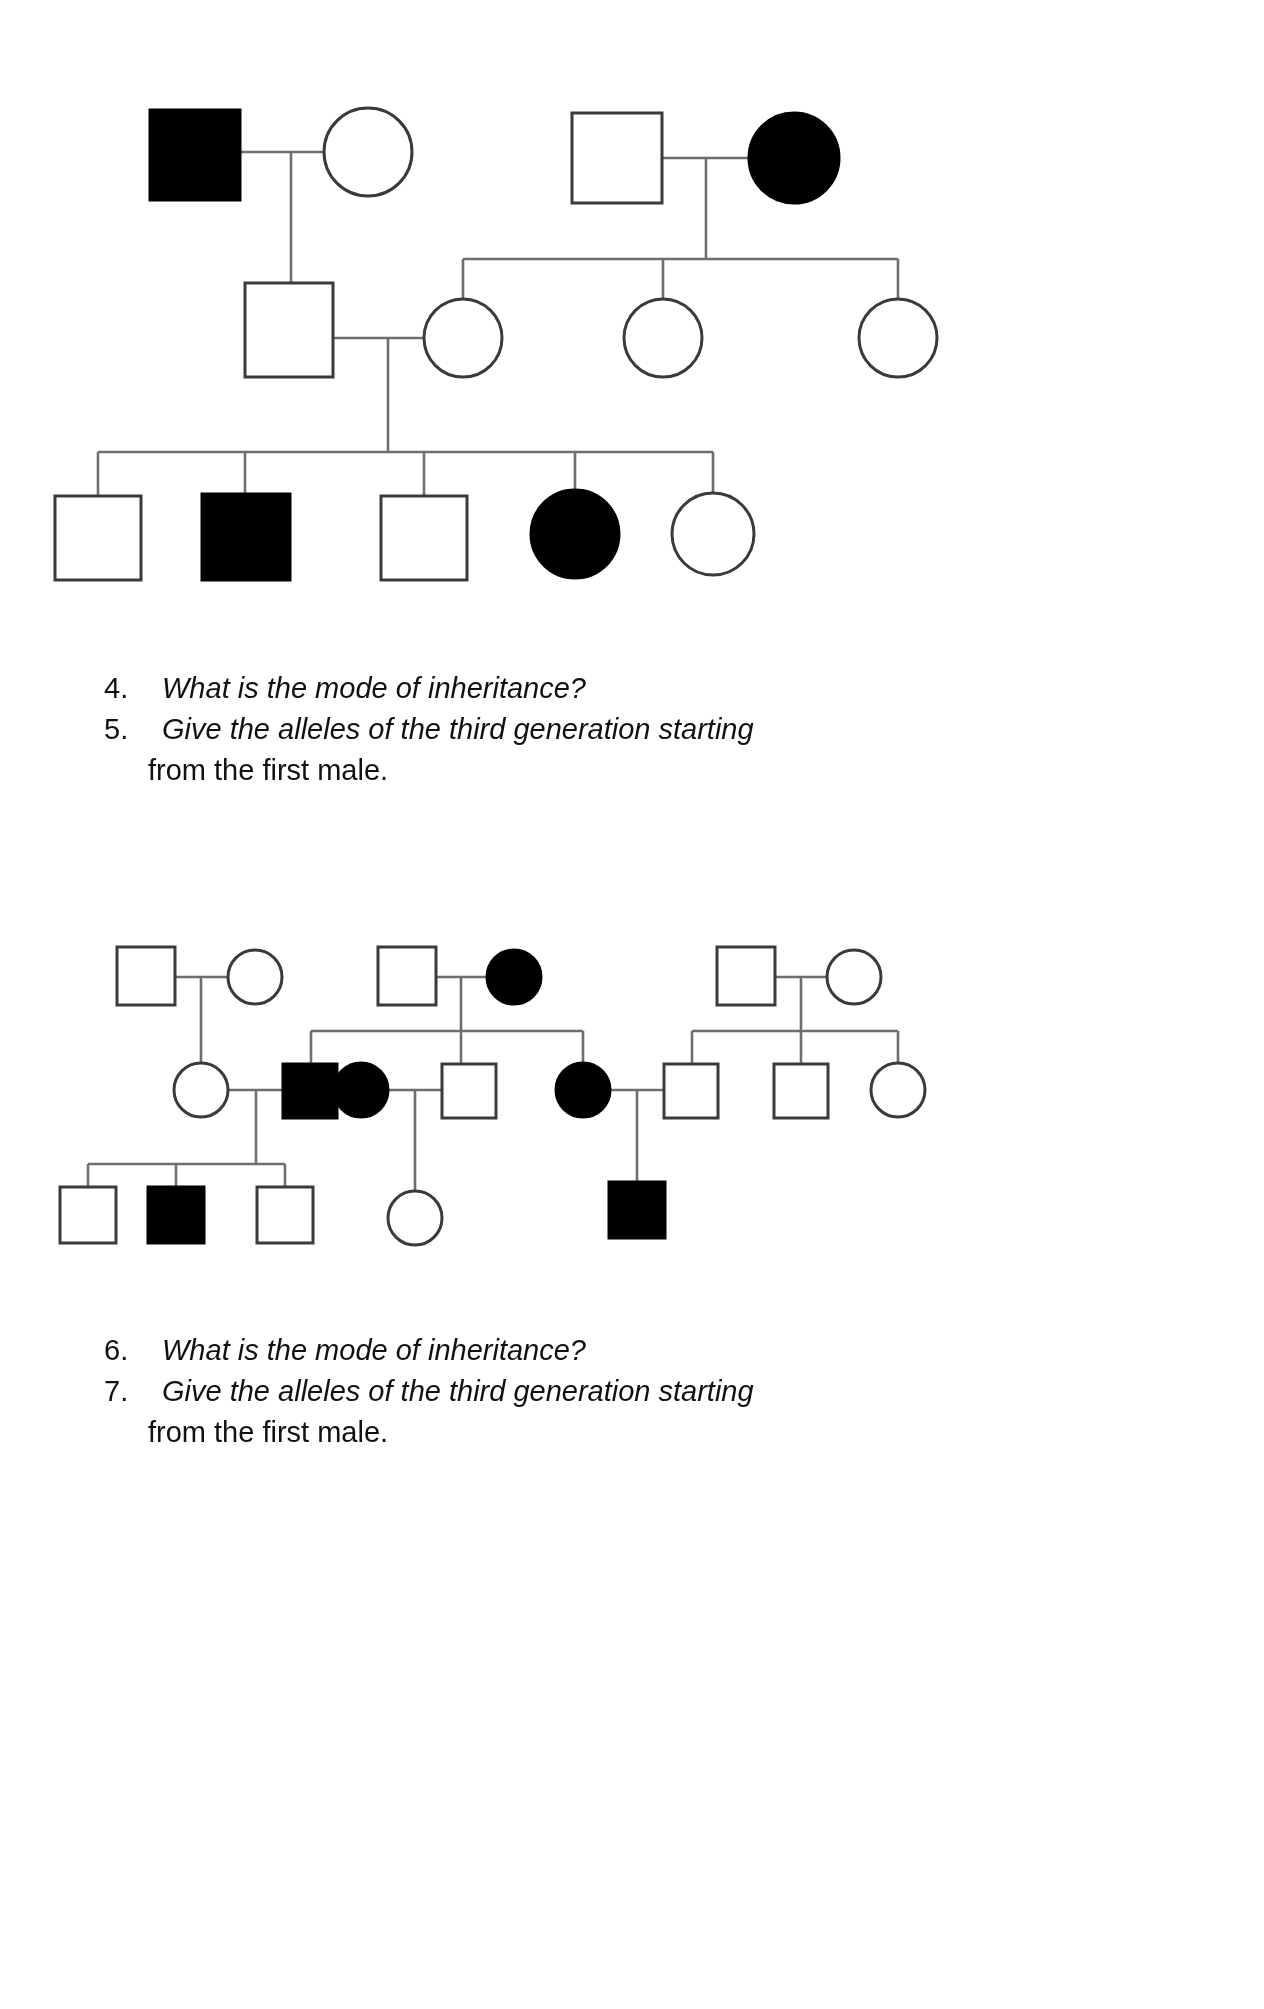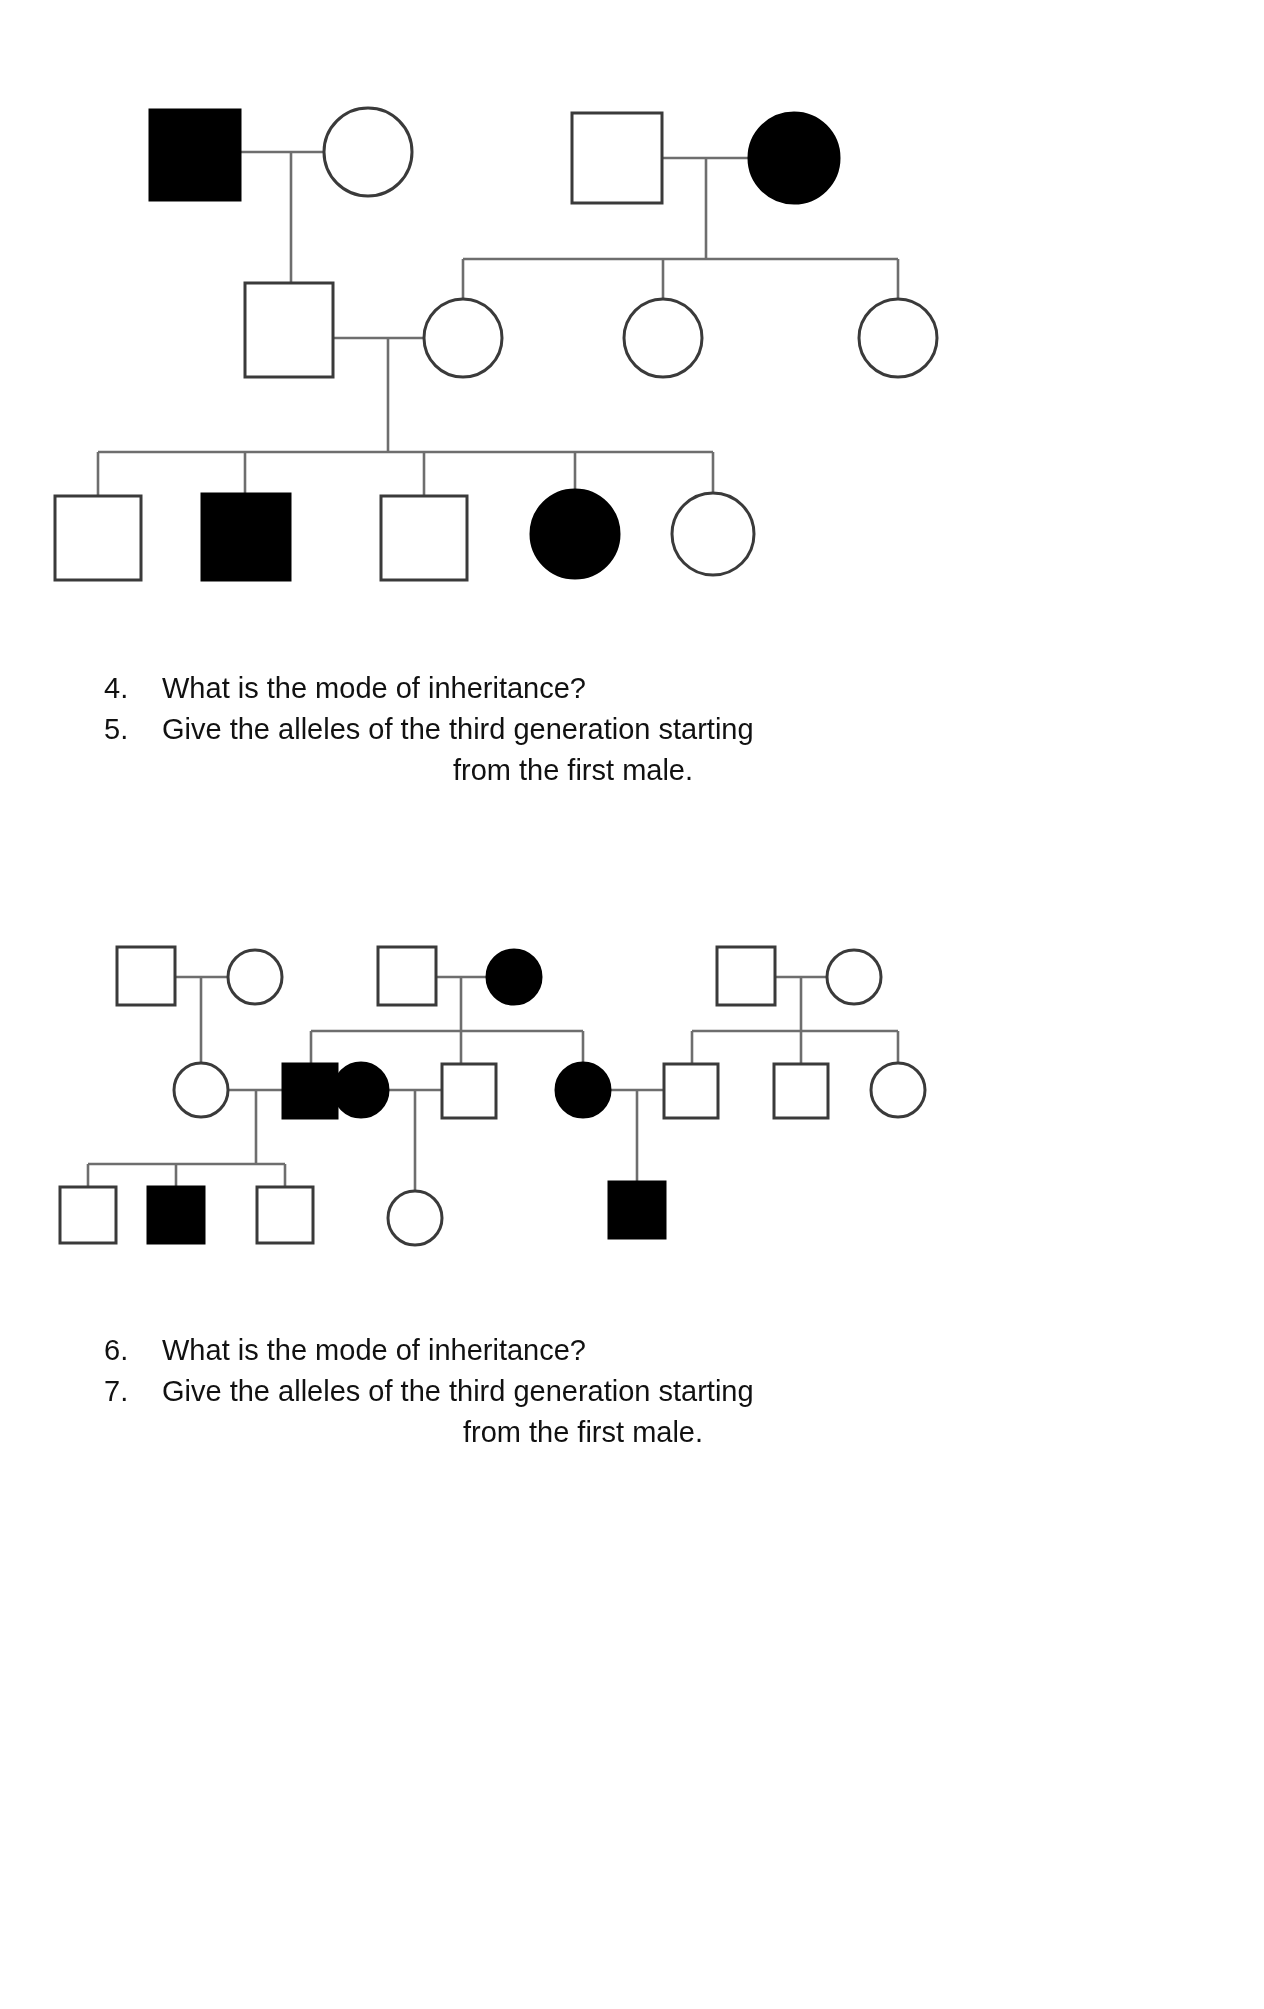--- a/index.html
+++ b/index.html
@@ -2,22 +2,22 @@
 <html><head>
 <meta charset="utf-8">
 <style>
   html,body{margin:0;padding:0;background:#ffffff;}
   body{width:1264px;height:2009px;position:relative;font-family:"Liberation Sans",sans-serif;color:#000;}
   .page{position:absolute;left:0;top:0;width:1264px;height:2009px;overflow:hidden;}
   .ped{position:absolute;}
   .qblock{position:absolute;font-size:29px;line-height:1.42;color:#111;}
   .qrow{display:flex;align-items:flex-start;}
   .qnum{width:58px;flex:0 0 58px;text-align:left;}
-  .qtext{flex:1 1 auto;}
-  .qcont{margin-left:58px;text-align:center;}
+  .qtext{flex:1 1 auto;font-style:italic;}
+  .qcont{margin-left:44px;}
   svg{display:block;}
   .sym-open{fill:#ffffff;stroke:#3a3a3a;stroke-width:3;}
   .sym-filled{fill:#000000;stroke:#000000;stroke-width:3;}
   .lnk{stroke:#6e6e6e;stroke-width:2.6;fill:none;}
 </style>
 </head>
 <body>
 
 <div class="page">
 

